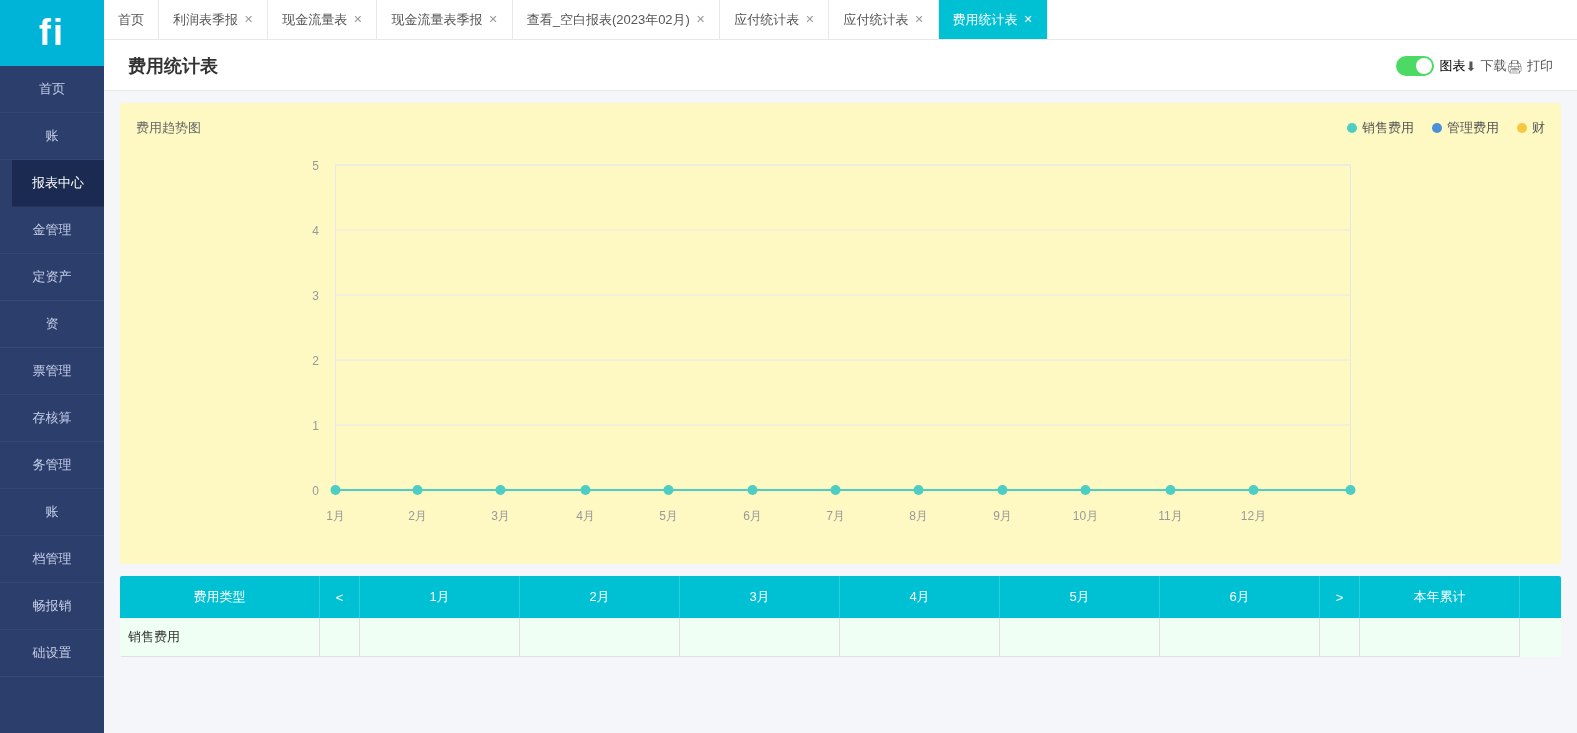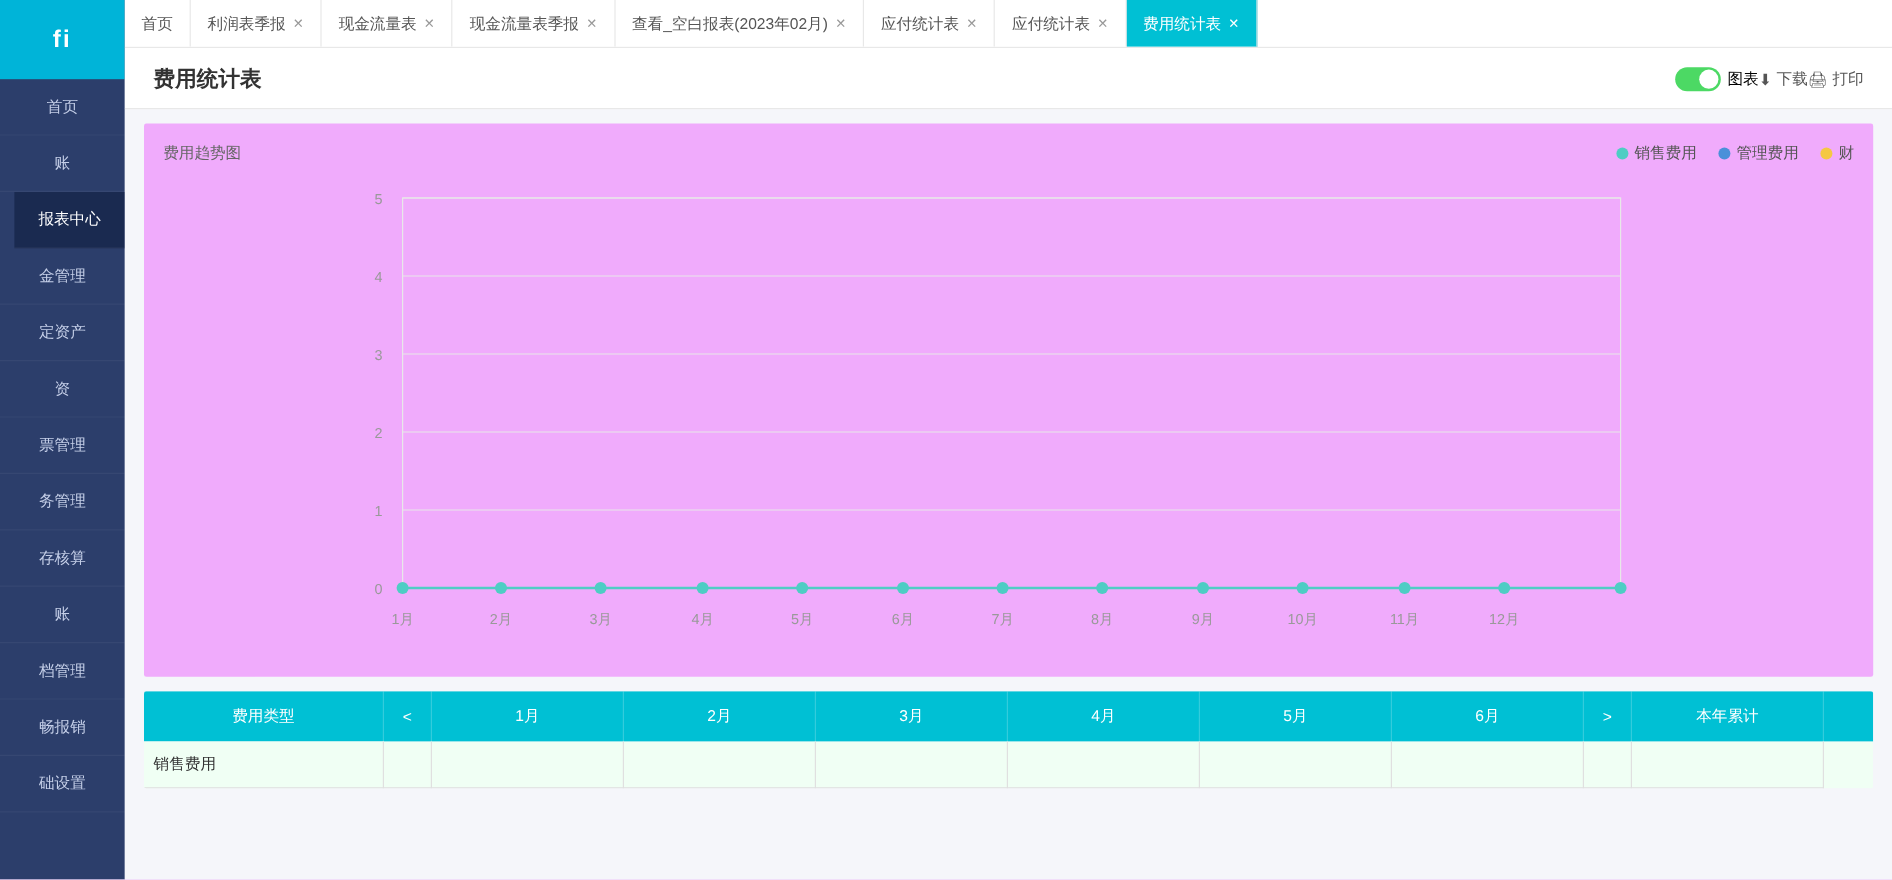--- a/index.html
+++ b/index.html
@@ -16,21 +16,21 @@
       height: 100%;
       overflow: hidden;
     }
     .sidebar-logo {
       background: #00b4d8;
       height: 66px;
       display: flex;
       align-items: center;
       justify-content: center;
       color: white;
-      font-size: 20px;
+      font-size: 36px;
       font-weight: bold;
       letter-spacing: 2px;
     }
     .sidebar-item {
       padding: 14px 0;
       text-align: center;
       font-size: 13px;
       color: #c5cfe8;
       cursor: pointer;
       border-bottom: 1px solid rgba(255,255,255,0.05);
@@ -135,21 +135,21 @@
     .content {
       flex: 1;
       overflow-y: auto;
       padding: 0;
       display: flex;
       flex-direction: column;
     }
 
     
     .chart-section {
-      background: #f0abfc;
+      background: #fef9c3;
       margin: 12px 16px 0;
       padding: 16px;
       border-radius: 2px;
     }
     .chart-header {
       display: flex;
       align-items: center;
       justify-content: space-between;
       margin-bottom: 8px;
     }
@@ -230,22 +230,22 @@
 
 <div class="sidebar">
   <div class="sidebar-logo">fi</div>
   <div class="sidebar-item">首页</div>
   <div class="sidebar-item">账</div>
   <div class="sidebar-item active">报表中心</div>
   <div class="sidebar-item">金管理</div>
   <div class="sidebar-item">定资产</div>
   <div class="sidebar-item">资</div>
   <div class="sidebar-item">票管理</div>
+  <div class="sidebar-item">存核算</div>
   <div class="sidebar-item">务管理</div>
-  <div class="sidebar-item">存核算</div>
   <div class="sidebar-item">账</div>
   <div class="sidebar-item">档管理</div>
   <div class="sidebar-item">畅报销</div>
   <div class="sidebar-item">础设置</div>
 </div>
 
 <div class="main">
 
   <div class="tabs-bar">
     <div class="tab home">首页</div>

